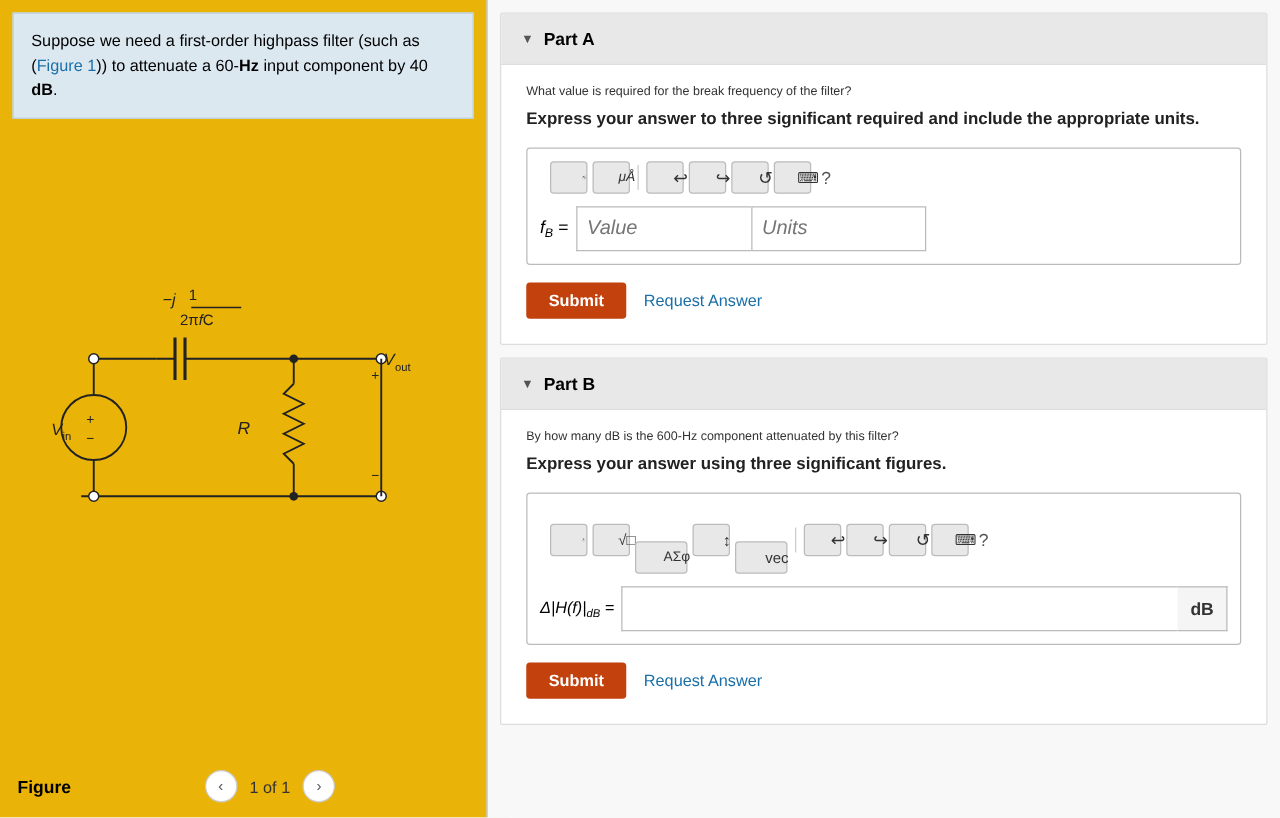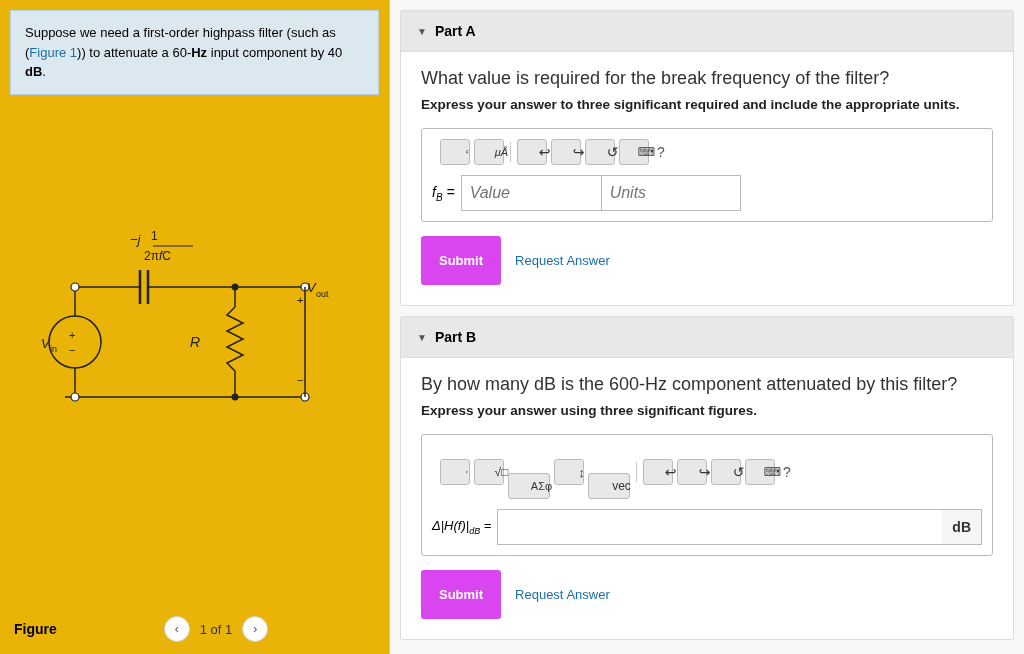--- a/index.html
+++ b/index.html
@@ -108,21 +108,21 @@
     .part-header-title {
       font-weight: bold;
       font-size: 14px;
     }
 
     .part-body {
       padding: 16px 20px 20px;
     }
 
     .question-text {
-      font-size: 18px;
+      font-size: 10px;
       color: #333;
       margin-bottom: 8px;
     }
 
     .instruction-text {
       font-size: 13.5px;
       font-weight: bold;
       color: #222;
       margin-bottom: 16px;
     }
@@ -245,24 +245,24 @@
     }
 
     .action-row {
       display: flex;
       align-items: center;
       gap: 14px;
       margin-top: 2px;
     }
 
     .submit-btn {
-      background: #d946ef;
+      background: #c2410c;
       color: #fff;
       border: none;
-      padding: 17px 18px;
+      padding: 7px 18px;
       border-radius: 3px;
       cursor: pointer;
       font-size: 13px;
       font-weight: bold;
     }
 
     .request-answer-link {
       color: #1a6fa8;
       text-decoration: none;
       font-size: 13px;

